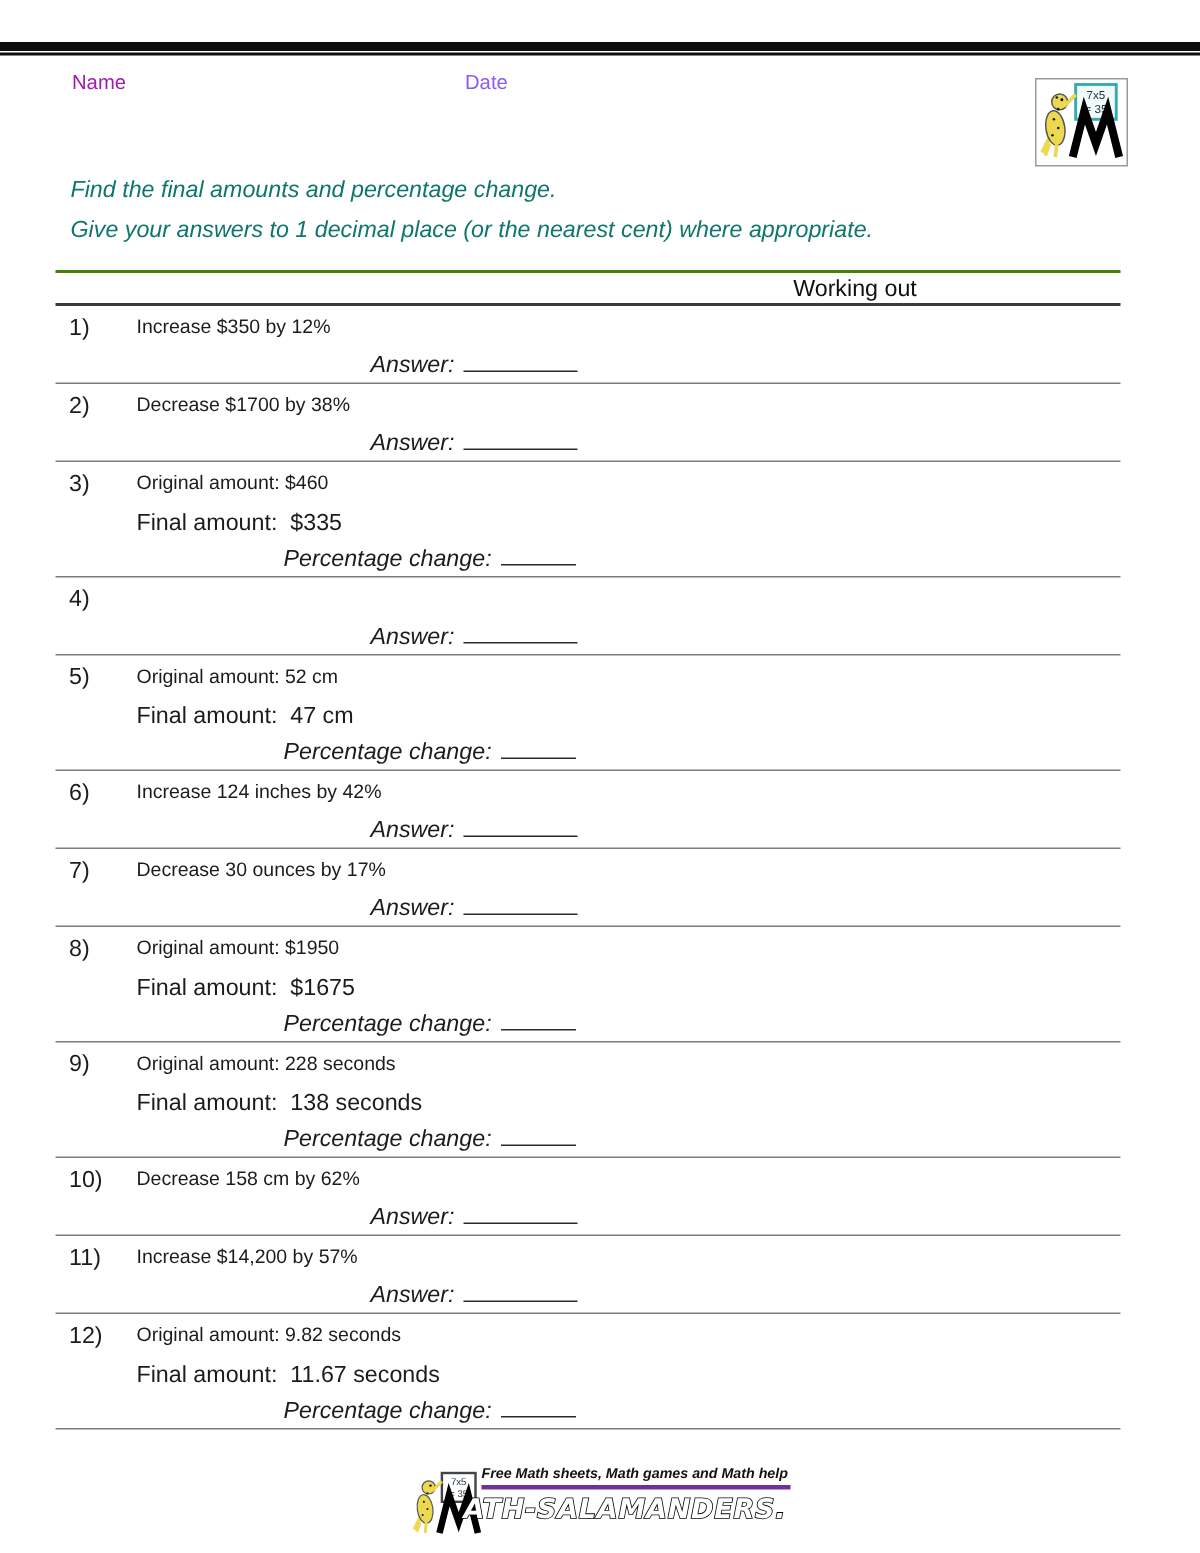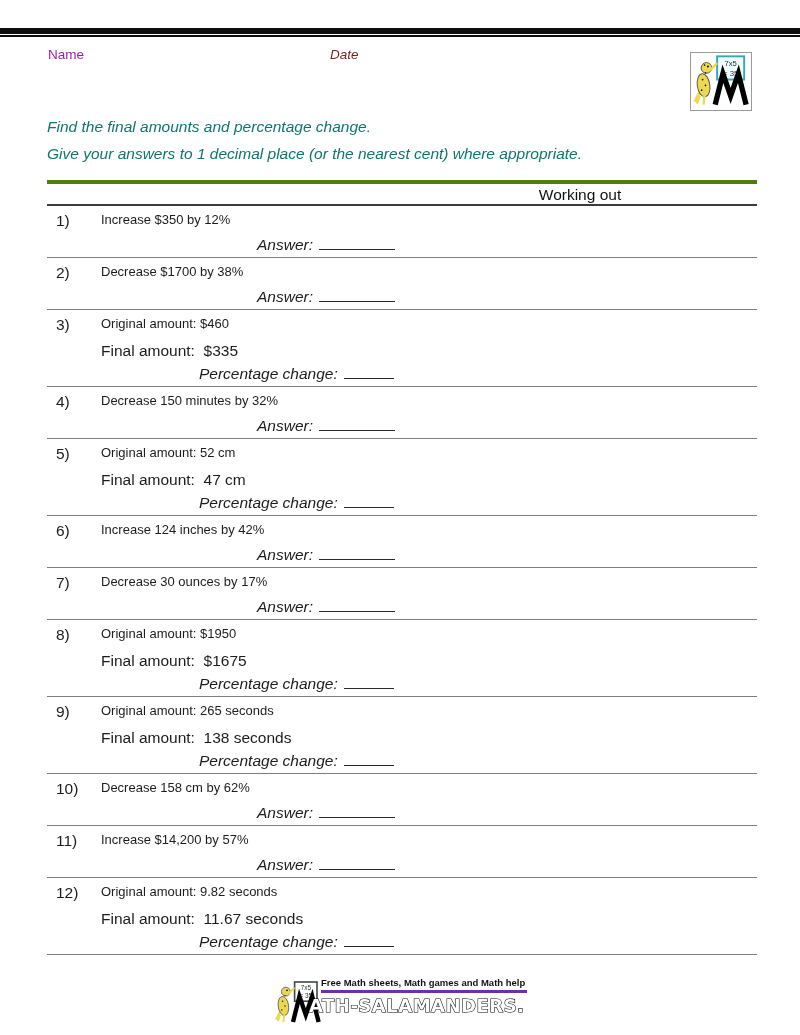--- a/index.html
+++ b/index.html
@@ -6,42 +6,42 @@
   #page{
     position:relative;width:800px;height:1035px;background:#ffffff;overflow:hidden;
     font-family:"Liberation Sans",sans-serif;color:#1c1c1c;
   }
   
   .top-rule{
     position:absolute;left:0;top:28px;width:800px;height:1px;background:#fff;
     border-top:6px solid #0d0d0d;border-bottom:2px solid #0d0d0d;
   }
   .name-label{position:absolute;left:48px;top:47px;font-size:13.5px;color:#a21caf;}
-  .date-label{position:absolute;left:330px;top:47px;font-size:13.5px;color:#7f1d1d;font-style:italic;}
+  .date-label{position:absolute;left:310px;top:47px;font-size:13.5px;color:#8b5cf6;}
 
   
   .logo-box{
     position:absolute;left:690px;top:52px;width:60px;height:57px;
     background:#fff;border:1px solid #9a9a9a;
   }
   .logo-box svg{display:block;}
 
   .page-title{
     position:absolute;left:45px;top:84px;width:700px;
     font-family:"Liberation Serif",serif;font-weight:bold;font-size:23px;
     color:#3c6a9d;letter-spacing:-0.2px;white-space:nowrap;
   }
   .instr{position:absolute;left:47px;font-size:15.5px;font-style:italic;color:#0f766e;white-space:nowrap;}
   .instr-1{top:118px;}
   .instr-2{top:145px;}
 
   
   .qtable{
-    position:absolute;left:47px;top:180px;width:710px;
-    border-top:4px solid #4d7c0f;
+    position:absolute;left:37px;top:180px;width:710px;
+    border-top:2px solid #4d7c0f;
   }
   .qhead{position:relative;height:20px;border-bottom:2px solid #3b3b3b;}
   .qhead .working-out{
     position:absolute;left:423px;top:2px;width:220px;text-align:center;
     font-size:15.5px;color:#111;
   }
   .qrow{position:relative;border-bottom:1px solid #7d7d7d;}
   .qrow.simple{height:51px;}
   .qrow.change{height:76px;}
   .qnum{position:absolute;left:9px;top:6px;font-size:15.5px;}
@@ -54,21 +54,21 @@
     display:inline-block;border-bottom:1.5px solid #2b2b2b;height:13px;
     margin-left:6px;vertical-align:baseline;
   }
   .qrow.simple .blank{width:76px;}
   .qrow.change .blank{width:50px;}
 
   
   .footer-logo{position:absolute;left:0;top:974px;width:800px;display:flex;justify-content:center;}
   .fl-inner{display:flex;align-items:flex-start;}
   .fl-icon{margin-top:0;}
-  .fl-right{width:206px;margin-left:0;}
+  .fl-right{width:206px;margin-left:0;font-style:italic;}
   .fl-tagline{font-size:9.5px;font-weight:bold;color:#111;padding-top:3px;white-space:nowrap;}
   .fl-rule{height:3px;margin-top:2px;width:100%;}
   .fl-domain{margin-top:0;margin-left:-13px;}
 </style>
 </head>
 <body>
 
 <div id="page">
 
   <div class="top-rule"></div>
@@ -121,21 +121,20 @@
 
     <div class="qrow change">
       <span class="qnum">3)</span>
       <span class="qline1">Original amount: $460</span>
       <span class="qline2">Final amount:  $335</span>
       <span class="ansline"><span>Percentage change:</span><span class="blank"></span></span>
     </div>
 
     <div class="qrow simple">
       <span class="qnum">4)</span>
-      <span class="qline1">Decrease 150 minutes by 32%</span>
       <span class="ansline"><span>Answer:</span><span class="blank"></span></span>
     </div>
 
     <div class="qrow change">
       <span class="qnum">5)</span>
       <span class="qline1">Original amount: 52 cm</span>
       <span class="qline2">Final amount:  47 cm</span>
       <span class="ansline"><span>Percentage change:</span><span class="blank"></span></span>
     </div>
 
@@ -153,21 +152,21 @@
 
     <div class="qrow change">
       <span class="qnum">8)</span>
       <span class="qline1">Original amount: $1950</span>
       <span class="qline2">Final amount:  $1675</span>
       <span class="ansline"><span>Percentage change:</span><span class="blank"></span></span>
     </div>
 
     <div class="qrow change">
       <span class="qnum">9)</span>
-      <span class="qline1">Original amount: 265 seconds</span>
+      <span class="qline1">Original amount: 228 seconds</span>
       <span class="qline2">Final amount:  138 seconds</span>
       <span class="ansline"><span>Percentage change:</span><span class="blank"></span></span>
     </div>
 
     <div class="qrow simple">
       <span class="qnum">10)</span>
       <span class="qline1">Decrease 158 cm by 62%</span>
       <span class="ansline"><span>Answer:</span><span class="blank"></span></span>
     </div>
 

